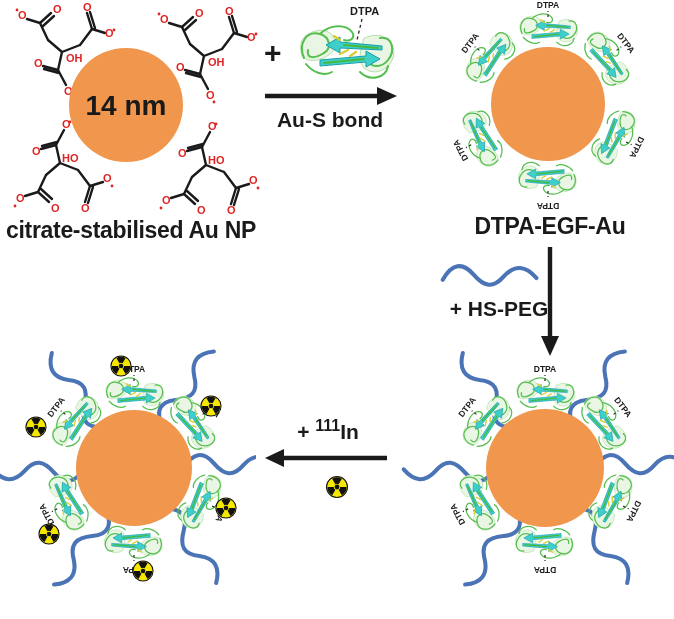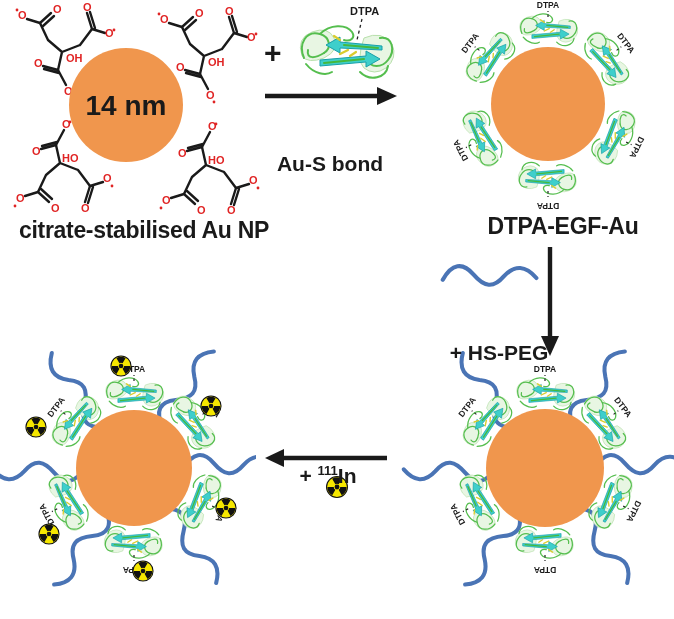--- a/index.html
+++ b/index.html
@@ -1,25 +1,25 @@
 <!DOCTYPE html>
 <html><head>
 <meta charset="utf-8">
 <style>
   html,body{margin:0;padding:0;background:#ffffff;}
   .stage{position:relative;width:674px;height:619px;background:#ffffff;overflow:hidden;
          font-family:"Liberation Sans",sans-serif;}
   .panel{position:absolute;z-index:1;}
   .overlay{position:absolute;left:0;top:0;z-index:2;pointer-events:none;}
   .txt{position:absolute;z-index:3;color:#1a1a1a;font-weight:bold;}
-  .cap{font-size:23px;text-align:center;letter-spacing:-0.3px;margin-left:13px;}
-  .rxn{font-size:21px;text-align:center;margin-top:44px;}
+  .cap{font-size:23px;text-align:center;letter-spacing:-0.3px;}
+  .rxn{font-size:21px;text-align:center;}
   .plus-big{font-size:30px;}
   .tag{font-size:11px;}
-  sup.s{font-size:13px;line-height:0;}
+  sup.s{font-size:16px;line-height:0;}
   svg text{font-family:"Liberation Sans",sans-serif;font-weight:bold;}
   .chem-o{fill:#e02424;font-size:11px;}
   .dtpa-label{fill:#1a1a1a;font-size:8.5px;text-anchor:middle;}
   .core-label{fill:#1a1a1a;font-size:28px;text-anchor:middle;}
 </style>
 </head>
 <body>
 
 <div class="stage">
 

